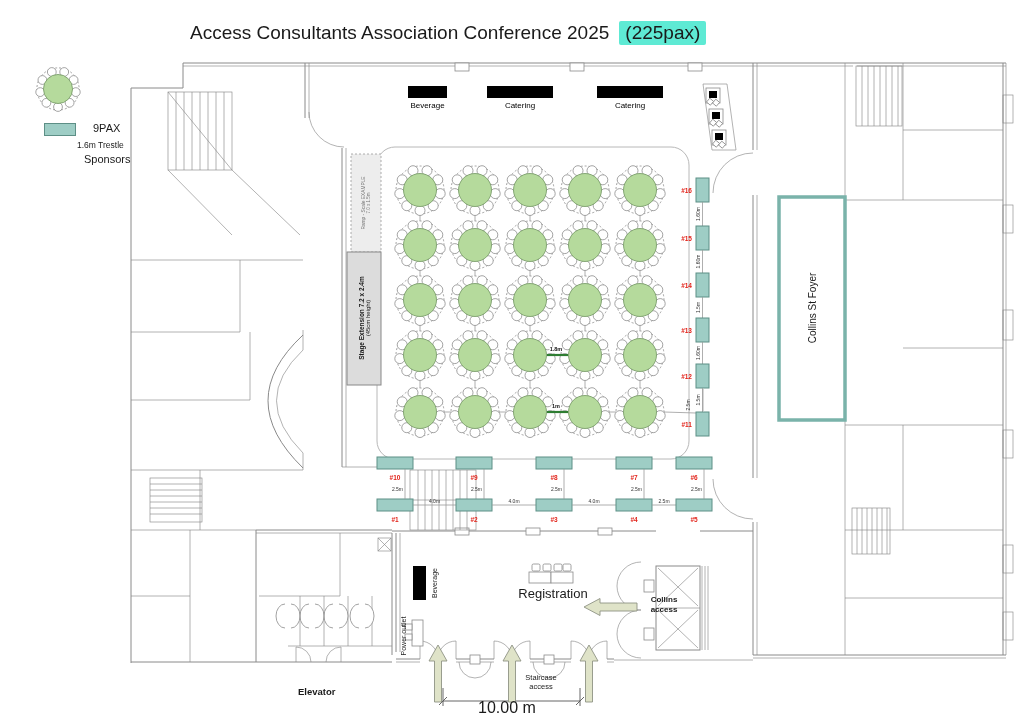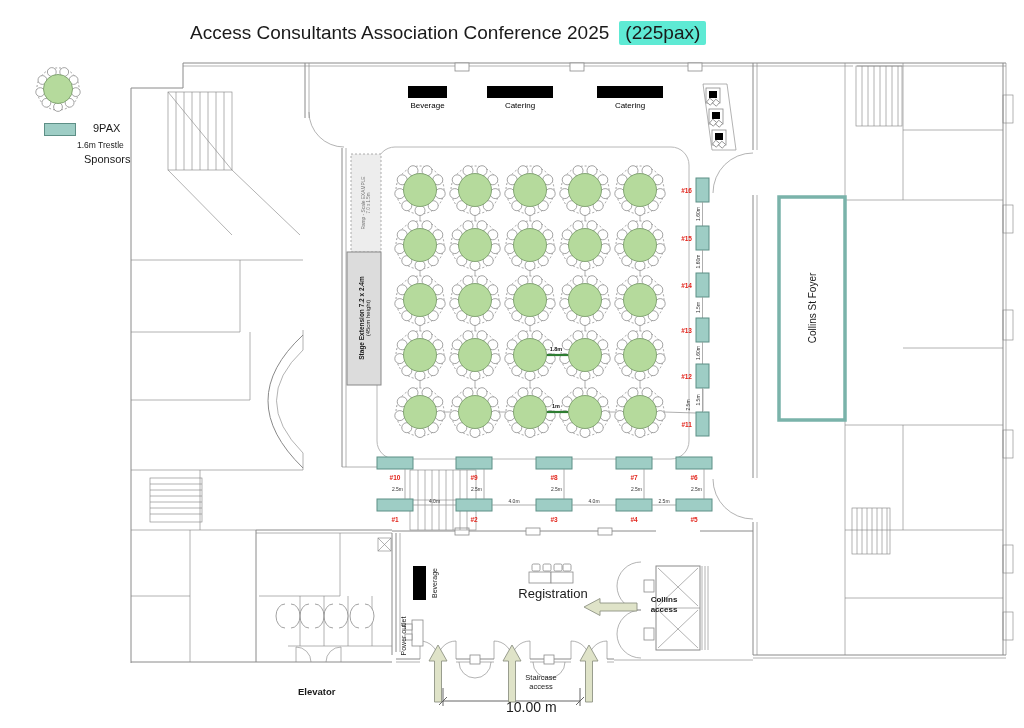--- a/index.html
+++ b/index.html
@@ -25,21 +25,21 @@
   #ramp-label .l1{font-size:4.8px;}
   #ramp-label .l2{font-size:4.5px;}
   #foyer-label{left:712px;top:301px;width:200px;height:14px;font-size:10px;}
   #bev2-label{left:411px;top:578px;width:46px;height:10px;font-size:7px;}
   #power-label{left:377px;top:631px;width:52px;height:10px;font-size:7px;}
   
   #reg-label{left:515px;top:586px;width:76px;text-align:center;font-size:13px;}
   #elev-label{left:640px;top:595px;width:48px;text-align:center;font-size:8px;font-weight:bold;line-height:1.25;}
   #stair-label{left:517px;top:673px;width:48px;text-align:center;font-size:7.5px;font-weight:normal;line-height:1.25;}
   #restrooms-label{left:298px;top:686px;font-size:9.5px;font-weight:bold;}
-  #dim10-label{left:478px;top:699px;font-size:14px;margin-left:28px;}
+  #dim10-label{left:478px;top:699px;font-size:16px;}
   
   text{font-family:"Liberation Sans",sans-serif;}
   .wall{stroke:#8a8a8a;stroke-width:1;fill:none;}
   .wall2{stroke:#8a8a8a;stroke-width:.65;fill:none;}
   .bound{stroke:#b8b8b8;stroke-width:1;fill:none;}
   .conn{stroke:#9a9a9a;stroke-width:.8;fill:none;}
   .gdim{stroke:#2e7d32;stroke-width:2.2;}
   .ring{fill:#fff;stroke:#8a8a8a;stroke-width:.8;stroke-dasharray:2 2;}
   .chair{fill:#fff;stroke:#8d8d8d;stroke-width:.8;}
   .ttop{fill:#b5da9c;stroke:#7d9f6d;stroke-width:.9;}

